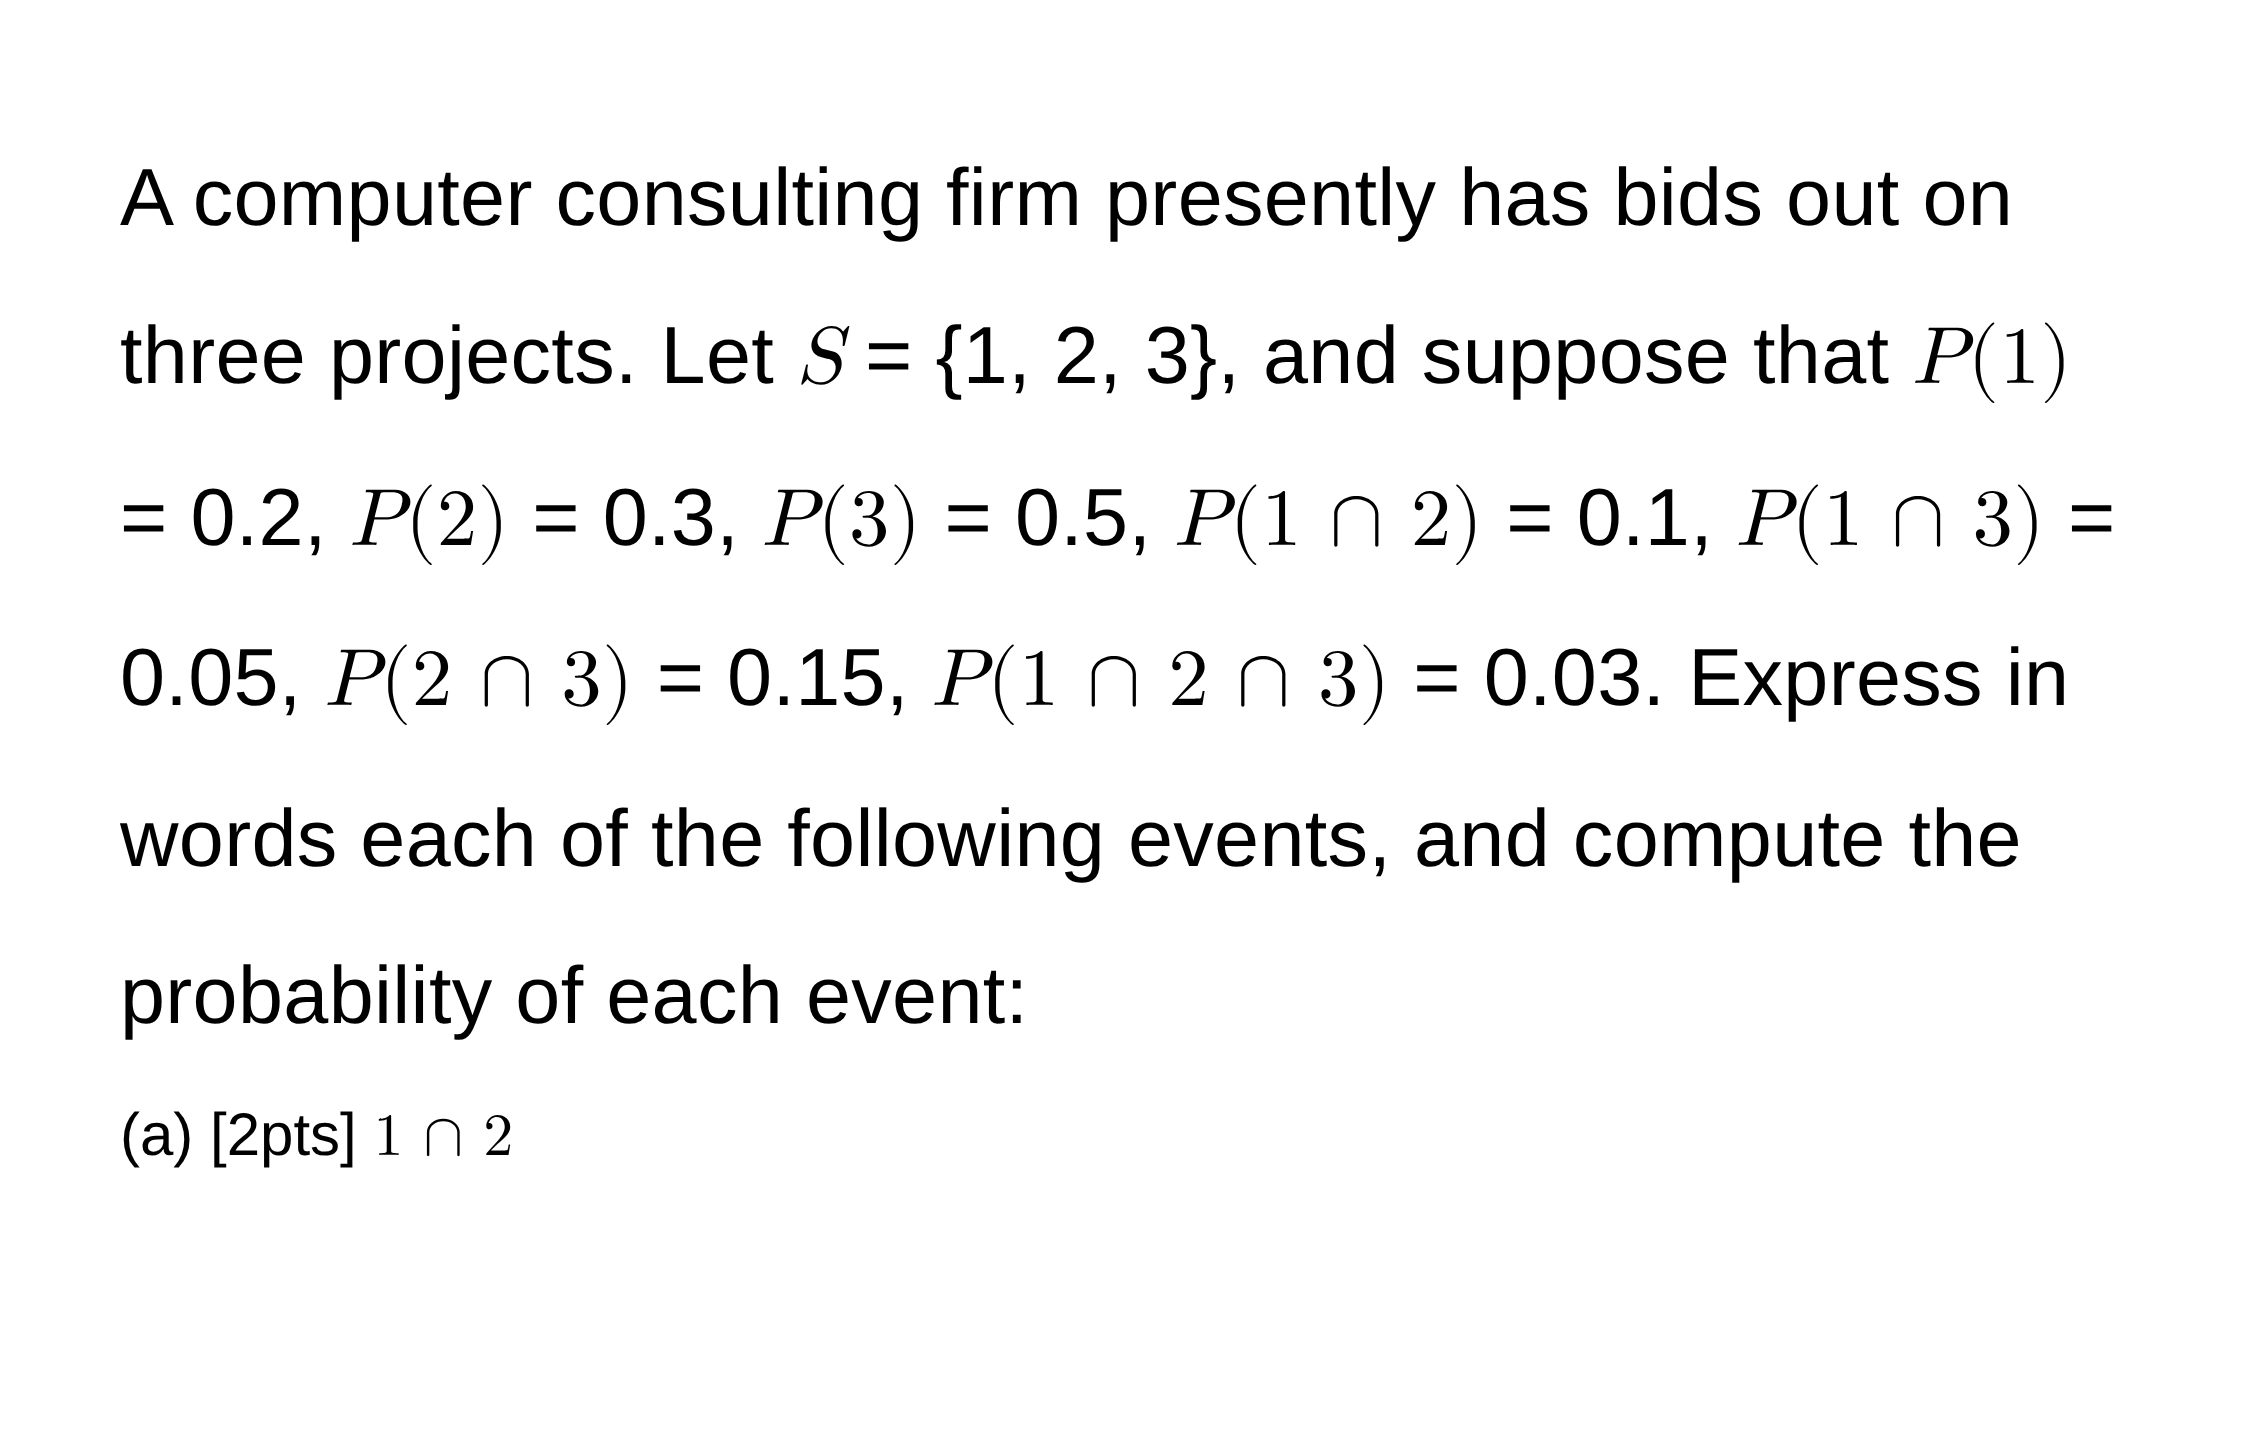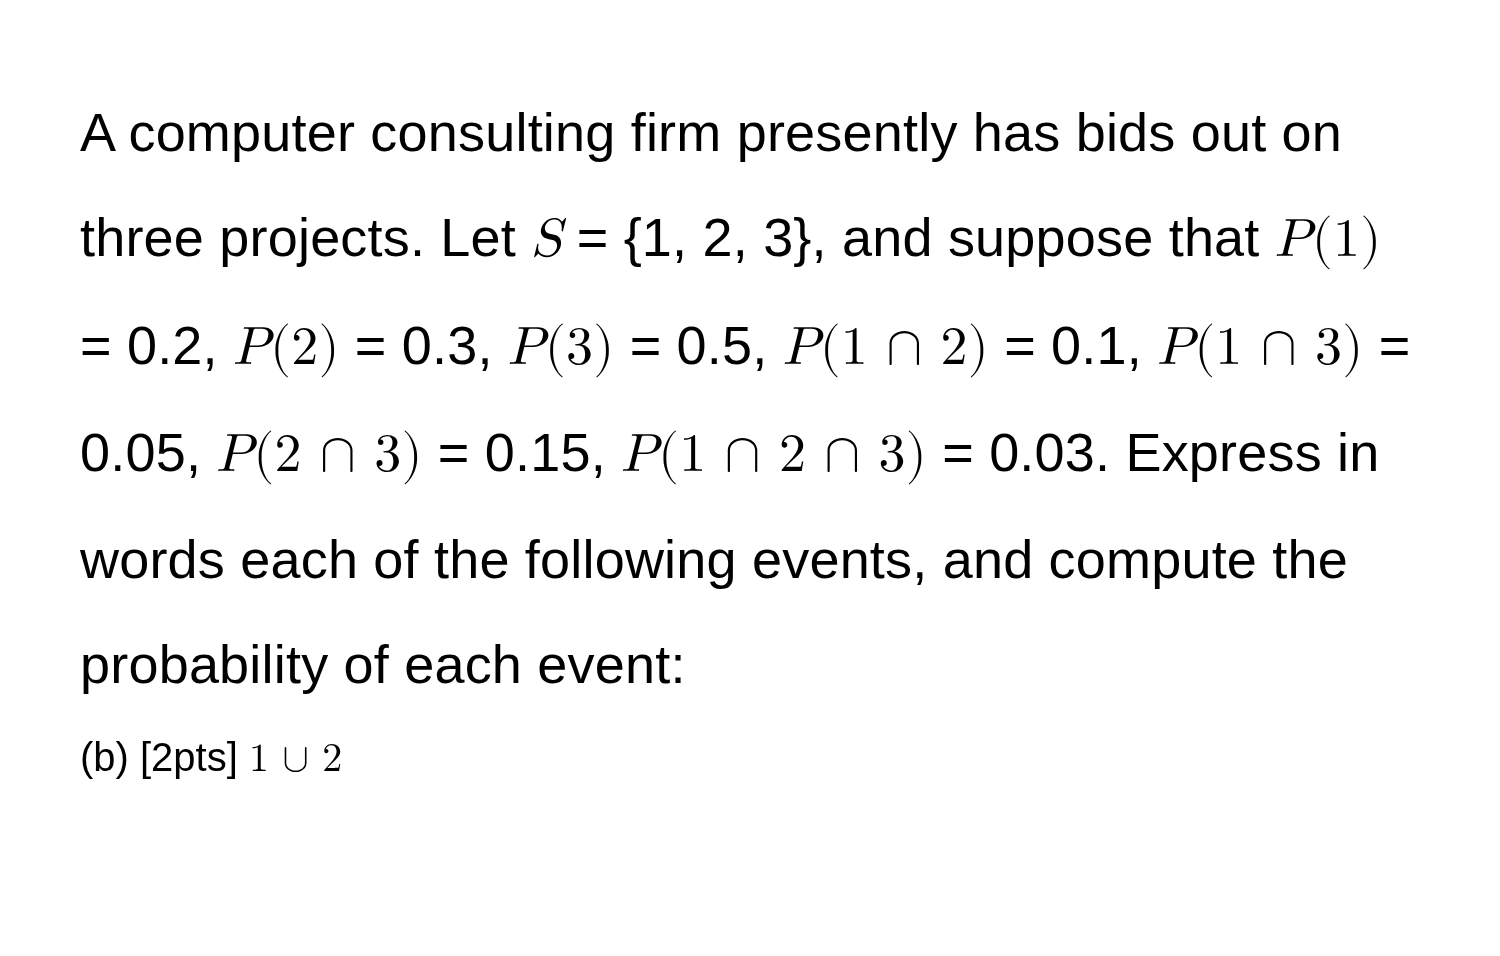--- a/index.html
+++ b/index.html
@@ -53,18 +53,18 @@
     <span class="math nowrap"><span class="math">P</span><span class="mathup">(1 ∩ 2)</span></span>
     <span> = 0.1, </span>
     <span class="math nowrap"><span class="math">P</span><span class="mathup">(1 ∩ 3)</span></span>
     <span> = 0.05, </span>
     <span class="math nowrap"><span class="math">P</span><span class="mathup">(2 ∩ 3)</span></span>
     <span> = 0.15, </span>
     <span class="math nowrap"><span class="math">P</span><span class="mathup">(1 ∩ 2 ∩ 3)</span></span>
     <span> = 0.03. Express in words each of the following events, and compute the probability of each event:</span>
   </div>
 
+  <div class="part">
+    <span>(a) [2pts] </span>
+    <span class="mathup nowrap">1 ∩ 2</span>
+  </div>
 
-  <div class="part">
-    <span>(b) [2pts] </span>
-    <span class="mathup nowrap">1 ∪ 2</span>
-  </div>
 </div>
 
 </body></html>

